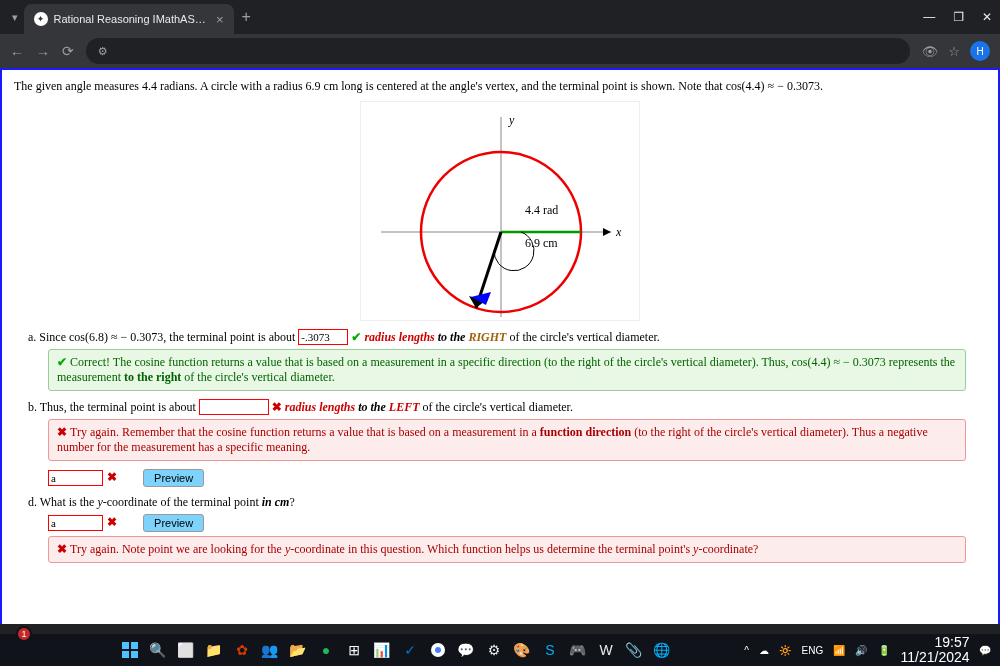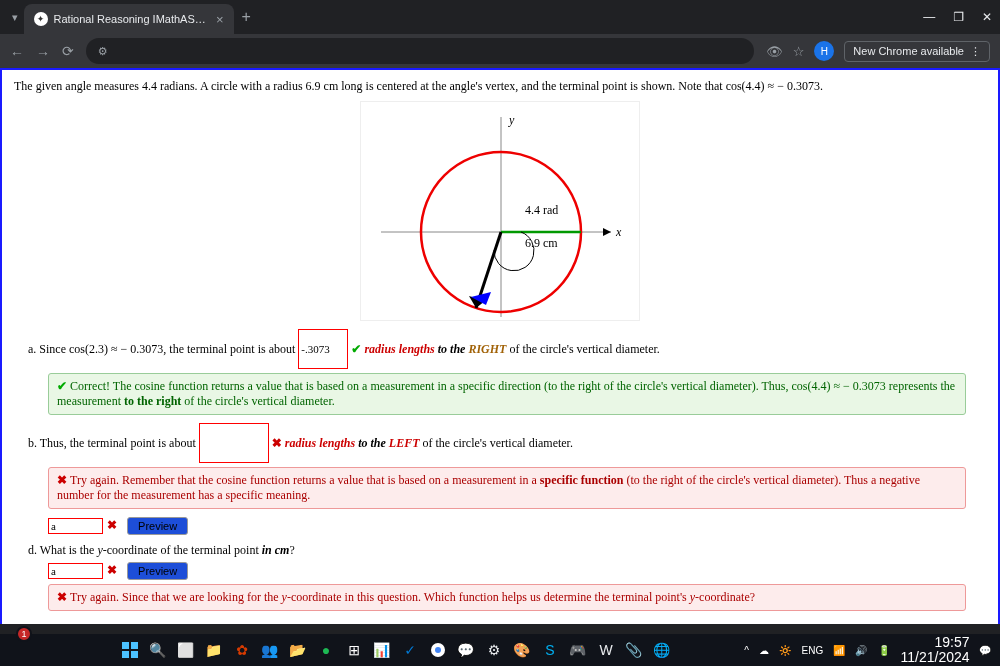--- a/index.html
+++ b/index.html
@@ -18,29 +18,29 @@
 .url-icon { margin-right:8px; font-size:11px; color:#9aa0a6; }
 .addr-right { display:flex; align-items:center; gap:10px; }
 .addr-ico { color:#9aa0a6; font-size:13px; }
 .profile { width:20px; height:20px; border-radius:50%; background:#1a73e8; display:flex; align-items:center; justify-content:center; font-size:10px; color:#fff; }
 .new-chrome { font-size:11px; color:#e8eaed; border:1px solid #5f6368; border-radius:4px; padding:3px 8px; display:flex; align-items:center; gap:6px; }
 .content-wrap { background:#fff; height:556px; overflow-y:scroll; color:#000; border:2px solid #1a1aff; border-bottom:none; font-family:"Times New Roman",serif; font-size:12px; position:relative; }
 .content-inner { padding:8px 12px; }
 .prob-text { color:#000; line-height:1.4; margin-bottom:6px; }
 .diagram { width:280px; height:220px; margin:4px auto; background:#fff; position:relative; border:1px solid #eee; }
 .sub { margin:8px 0 4px 14px; color:#000; }
-.sub-input { border:1px solid #f00; font-size:11px; padding:13px 2px; width:50px; font-family:inherit; }
+.sub-input { border:1px solid #f00; font-size:11px; padding:1px 2px; width:50px; font-family:inherit; }
 .sub-input.empty { width:70px; }
 .small-input { border:1px solid #f00; font-size:11px; padding:1px 2px; width:55px; font-family:inherit; }
 .chk { color:#0a0; font-weight:bold; }
 .xmark { color:#c00; font-weight:bold; }
 .fb-box { border:1px solid; border-radius:3px; padding:5px 8px; margin:4px 20px 8px 34px; font-size:12px; }
 .fb-good { background:#e9f7e5; border-color:#9c9; color:#006400; }
 .fb-bad { background:#fdecec; border-color:#e99; color:#a00; }
-.preview-btn { font-family:Arial,sans-serif; font-size:11px; padding:2px 10px; border:1px solid #999; background:#1d4ed8; margin-left:10px; border-radius:3px; }
+.preview-btn { font-family:Arial,sans-serif; font-size:11px; padding:2px 10px; border:1px solid #999; background:#7dd3fc; margin-left:26px; border-radius:3px; }
 .answer-block { margin:4px 0 4px 34px; display:flex; align-items:center; }
 em.bold { font-weight:bold; font-style:italic; }
 .taskbar { position:absolute; bottom:0; left:0; right:0; height:32px; background:#10131a; display:flex; align-items:center; padding:0 8px; }
 .tb-left { display:flex; align-items:center; gap:4px; margin-left:110px; }
 .tb-icon { width:24px; height:24px; display:flex; align-items:center; justify-content:center; font-size:14px; border-radius:3px; }
 .tb-right { margin-left:auto; display:flex; align-items:center; gap:10px; color:#fff; font-size:10px; }
 .clock { text-align:right; line-height:1.1; font-size:14px; }
 .notif { position:absolute; left:16px; bottom:24px; width:16px; height:16px; background:#c62828; border-radius:50%; border:2px solid #10131a; color:#fff; font-size:9px; display:flex; align-items:center; justify-content:center; }
 </style>
 </head>
@@ -65,24 +65,20 @@
   <span class="nav-btn">←</span>
   <span class="nav-btn">→</span>
   <span class="nav-btn">⟳</span>
   <div class="url-pill">
     <span class="url-icon">⚙</span>
   </div>
   <div class="addr-right">
     <span class="addr-ico">👁</span>
     <span class="addr-ico">☆</span>
     <span class="profile">H</span>
-    <span class="new-chrome">
-        <span>New Chrome available</span>
-        <span>⋮</span>
-      </span>
   </div>
 </div>
 
 <div class="content-wrap">
 <div class="content-inner">
 
 <div class="prob-text">The given angle measures 4.4 radians. A circle with a radius 6.9 cm long is centered at the angle's vertex, and the terminal point is shown. Note that cos(4.4) ≈  − 0.3073.</div>
 
 <div class="diagram">
 <svg width="280" height="220" viewBox="0 0 280 220">
@@ -96,55 +92,55 @@
   <polygon points="115,206 108,194 124,199" fill="#000"></polygon>
   <polygon points="110,195 130,190 125,203" fill="#00f"></polygon>
   <text x="148" y="22" font-size="12" font-style="italic">y</text>
   <text x="255" y="134" font-size="12" font-style="italic">x</text>
   <text x="164" y="112" font-size="12">4.4 rad</text>
   <text x="164" y="145" font-size="12">6.9 cm</text>
 </svg>
 </div>
 
 <div class="sub">
-  <span>a. Since cos(2.3) ≈  − 0.3073, the terminal point is about </span>
+  <span>a. Since cos(6.8) ≈  − 0.3073, the terminal point is about </span>
   <input class="sub-input" value="-.3073" style="">
   <span class="chk">✔</span>
   <em class="bold" style="color:#c00;"> radius lengths</em><em class="bold"> to the </em><strong><em style="color:#a16207;">RIGHT</em></strong><span> of the circle's vertical diameter.</span>
 </div>
 <div class="fb-box fb-good">
   <span class="chk">✔ </span><span>Correct! The cosine function returns a value that is based on a measurement in a specific direction (to the right of the circle's vertical diameter). Thus, cos(4.4) ≈  − 0.3073 represents the measurement </span><strong>to the right</strong><span> of the circle's vertical diameter.</span>
 </div>
 
 <div class="sub">
   <span>b. Thus, the terminal point is about </span>
   <input class="sub-input empty" value="" style="">
   <span class="xmark">✖</span>
   <em class="bold" style="color:#c00;"> radius lengths</em><em class="bold"> to the </em><strong><em style="color:#c00;">LEFT</em></strong><span> of the circle's vertical diameter.</span>
 </div>
 <div class="fb-box fb-bad">
-  <span class="xmark">✖ </span><span>Try again. Remember that the cosine function returns a value that is based on a measurement in a </span><strong>specific function</strong><span> (to the right of the circle's vertical diameter). Thus a negative number for the measurement has a specific meaning.</span>
+  <span class="xmark">✖ </span><span>Try again. Remember that the cosine function returns a value that is based on a measurement in a </span><strong>function direction</strong><span> (to the right of the circle's vertical diameter). Thus a negative number for the measurement has a specific meaning.</span>
 </div>
 
 <div class="answer-block">
   <input class="small-input" value="a" style="">
   <span class="xmark" style="margin-left:4px;">✖</span>
   <button class="preview-btn">Preview</button>
 </div>
 
 <div class="sub">
   <span>d. What is the </span><em>y</em><span>-coordinate of the terminal point </span><em class="bold">in cm</em><span>?</span>
 </div>
 <div class="answer-block">
   <input class="small-input" value="a" style="">
   <span class="xmark" style="margin-left:4px;">✖</span>
   <button class="preview-btn">Preview</button>
 </div>
 <div class="fb-box fb-bad">
-  <span class="xmark">✖ </span><span>Try again. Since that we are looking for the </span><em>y</em><span>-coordinate in this question. Which function helps us determine the terminal point's </span><em>y</em><span>-coordinate?</span>
+  <span class="xmark">✖ </span><span>Try again. Note point we are looking for the </span><em>y</em><span>-coordinate in this question. Which function helps us determine the terminal point's </span><em>y</em><span>-coordinate?</span>
 </div>
 
 </div>
 </div>
 
 <div class="taskbar">
   <div class="notif">1</div>
   <div class="tb-left">
     <div class="tb-icon">
         <svg width="16" height="16">

